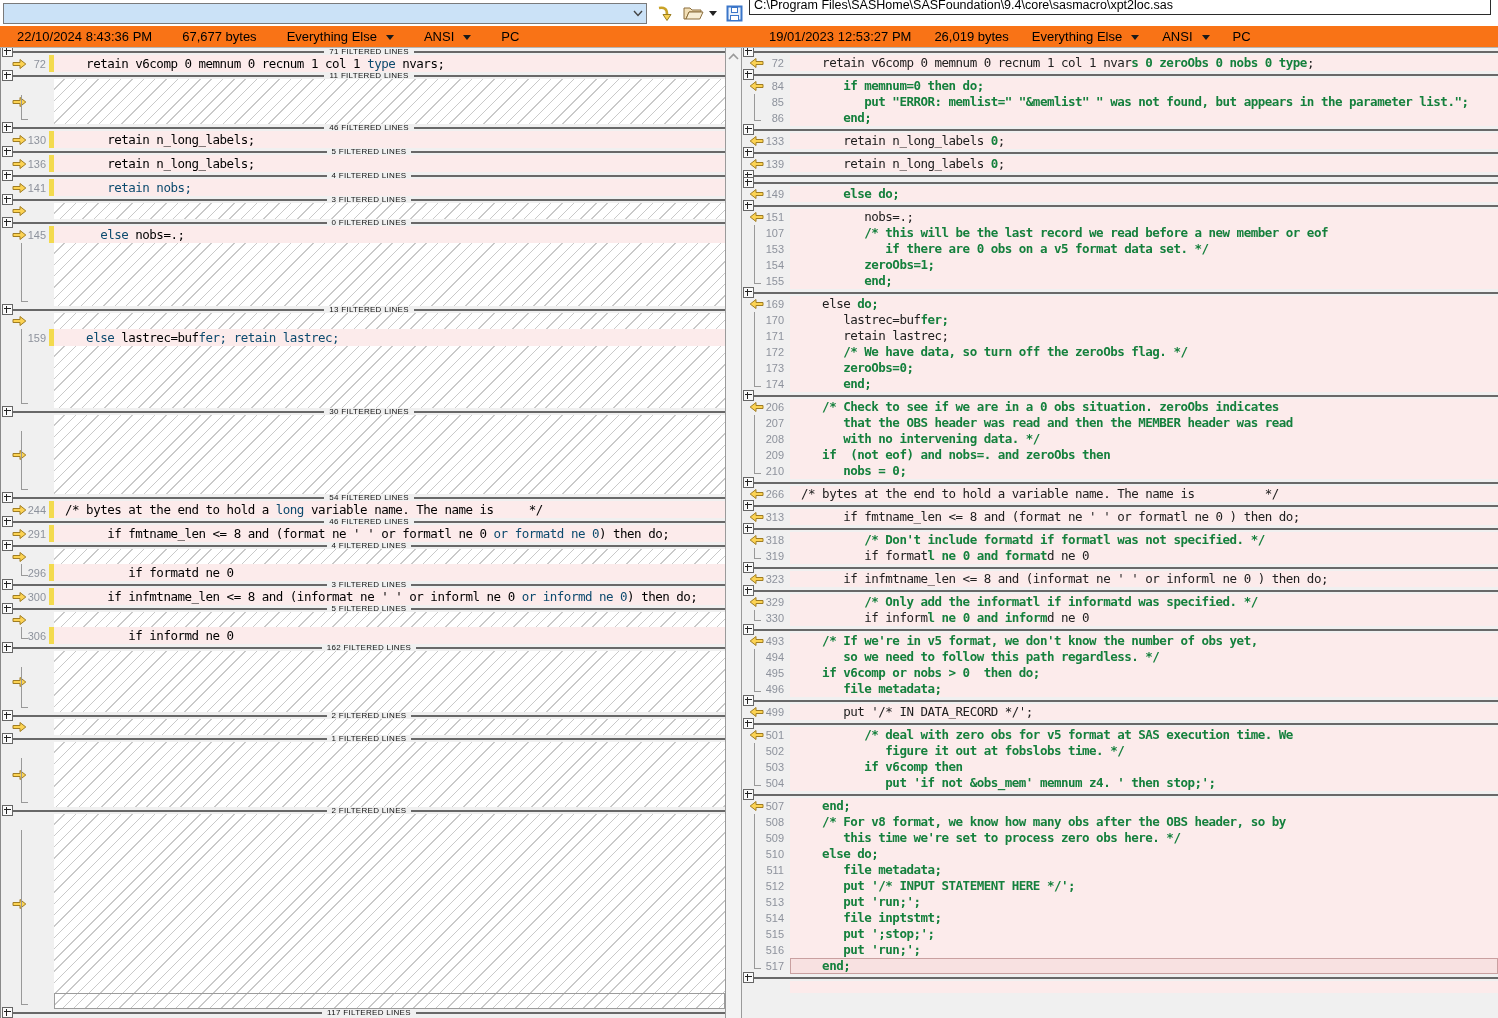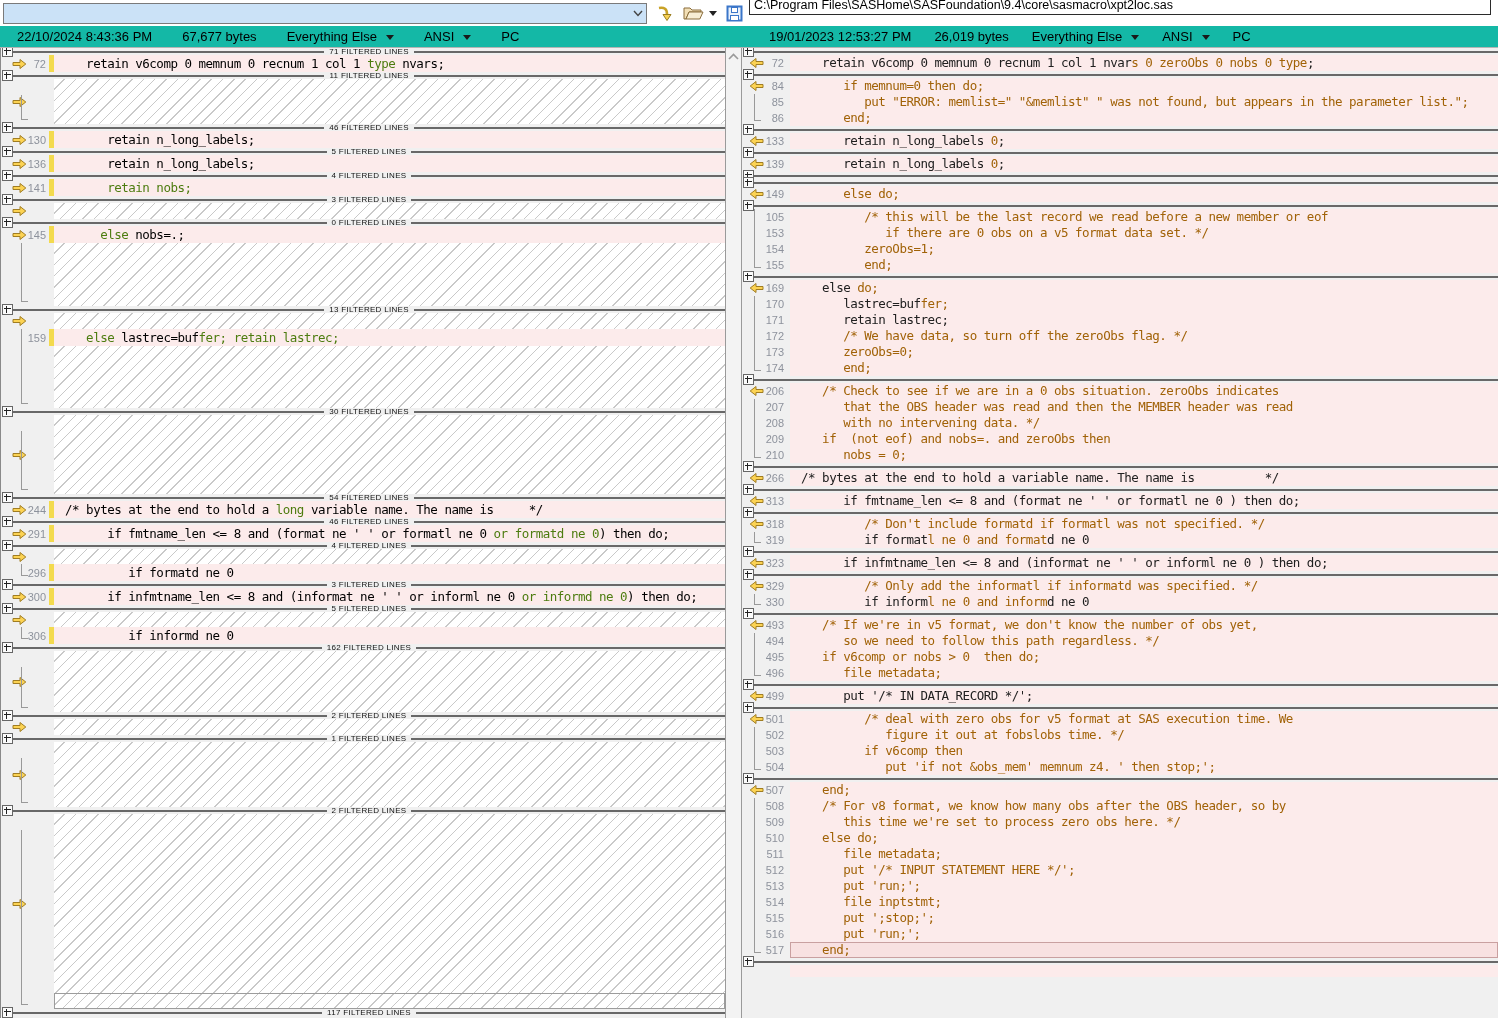--- a/index.html
+++ b/index.html
@@ -6,21 +6,21 @@
   body{width:1498px;height:1018px;overflow:hidden;background:#f0f0f0;font-family:"Liberation Sans",sans-serif;}
   .toolbar{height:26px;background:#fff;display:flex;align-items:center;}
   .tb-left{width:740px;flex:none;display:flex;align-items:center;padding-left:3px;}
   .combo{width:642px;height:19px;border:1px solid #7a7a7a;background:#cbe2f7;display:flex;align-items:center;}
   .combo-text{flex:1;font-size:12px;padding-left:4px;}
   .combo-arrow{flex:none;width:16px;text-align:center;line-height:0;}
   .tb-icon{margin-left:9px;line-height:0;cursor:pointer;}
   .tb-caret{display:inline-block;width:0;height:0;border-left:4px solid transparent;border-right:4px solid transparent;border-top:5px solid #222;margin-left:5px;vertical-align:6px;}
   .tb-right{flex:1;padding:0 2px 16px 6px;}
   .pathbox{width:98%;height:18px;border:1px solid #2b2b2b;background:#fff;font:12.5px "Liberation Sans",sans-serif;color:#000;padding:0 4px;}
-  .metabar{height:21px;background:#14b8a6;display:flex;align-items:center;font:13px "Liberation Sans",sans-serif;color:#000;}
+  .metabar{height:21px;background:#f97316;display:flex;align-items:center;font:13px "Liberation Sans",sans-serif;color:#000;}
   .mb-left{width:740px;flex:none;display:flex;gap:30px;padding-left:17px;align-items:center;}
   .mb-right{flex:1;display:flex;gap:23px;padding-left:12px;align-items:center;}
   .mb-dd{cursor:pointer;white-space:nowrap;}
   .caret{display:inline-block;width:0;height:0;border-left:4px solid transparent;border-right:4px solid transparent;border-top:5px solid #1a1a1a;margin-left:9px;vertical-align:1px;}
   .content-area{display:flex;height:970px;background:#f0f0f0;border-top:1px solid #b5b5b5;justify-content:center;}
   .pane{overflow:hidden;background:#f0f0f0;}
   .pane-left{width:724px;flex:none;border-left:1px solid #8a8a8a;border-right:1px solid #9a9a9a;}
   .mid-strip{width:15px;flex:none;background:#f3f3f3;position:relative;}
   .mid-chevron{position:absolute;top:5px;left:2px;line-height:0;}
   .pane-right{flex:1;border-left:1px solid #9a9a9a;}
@@ -39,23 +39,23 @@
   .pane-right .arrow{left:7px;}
   .num{position:absolute;right:3px;top:50%;transform:translateY(-50%);font:11px "Liberation Sans",sans-serif;color:#8d929c;}
   .pane-right .num{right:6px;}
   .ybar{width:5px;flex:none;background:#f3da4e;}
   .ybar.hidden-bar{background:transparent;}
   .content{flex:1;min-width:0;overflow:hidden;background:#fcebeb;font:12.5px/17px "DejaVu Sans Mono",monospace;letter-spacing:-0.5px;white-space:pre;padding-left:4px;}
   .pane-right .content{line-height:16px;}
   .hatch .content{background:repeating-linear-gradient(135deg,#ffffff 0 7px,#c9c9c9 7px 8px);padding:0;}
   .content.boxed{border:1px solid #9c9c9c;}
   .seg-k{color:#000;}
-  .seg-r{color:#4d7c0f;}
+  .seg-r{color:#0c4a6e;}
   .pane-right .seg-k{color:#202020;}
-  .pane-right .seg-r{color:#a16207;}
+  .pane-right .seg-r{color:#15803d;font-weight:bold;}
   .row.sel .content{background:#f8e1e1;box-shadow:inset 0 0 0 1px #c9a0a0;}
   .brline{position:absolute;left:20px;top:0;bottom:0;width:6px;border-left:1px solid #999;}
   .pane-right .brline{left:12px;}
   .row.code .brline.ft{bottom:auto;height:62%;border-bottom:1px solid #999;}
   .row.hatch .brline{top:0;bottom:0;}
   .row.hatch.a .brline{top:16px;}
   .row.hatch .brline.ft{height:auto;bottom:4px;border-bottom:1px solid #999;}
 </style>
 </head>
 <body>
@@ -543,22 +543,31 @@
           <span class="num">149</span>
         </div>
         <div class="content"><span class="seg-r">       else do;</span></div>
       </div>
       <div class="sep">
         <span class="plus"></span>
         <span class="sepline"></span>
       </div>
       <div class="row code">
         <div class="gutter">
-          <span class="brline"></span>
-          <span class="num">105</span>
+          <span class="arrow"><svg width="15" height="11" viewBox="0 0 15 11">
+              <path d="M14 4 H7 V1 L1.2 5.5 7 10 V7 H14 Z" fill="#fcd353" stroke="#a07d22"></path>
+            </svg></span>
+          <span class="num">151</span>
+        </div>
+        <div class="content"><span class="seg-k">          nobs=.;</span></div>
+      </div>
+      <div class="row code">
+        <div class="gutter">
+          <span class="brline"></span>
+          <span class="num">107</span>
         </div>
         <div class="content"><span class="seg-r">          /* this will be the last record we read before a new member or eof</span></div>
       </div>
       <div class="row code">
         <div class="gutter">
           <span class="brline"></span>
           <span class="num">153</span>
         </div>
         <div class="content"><span class="seg-r">             if there are 0 obs on a v5 format data set. */</span></div>
       </div>

